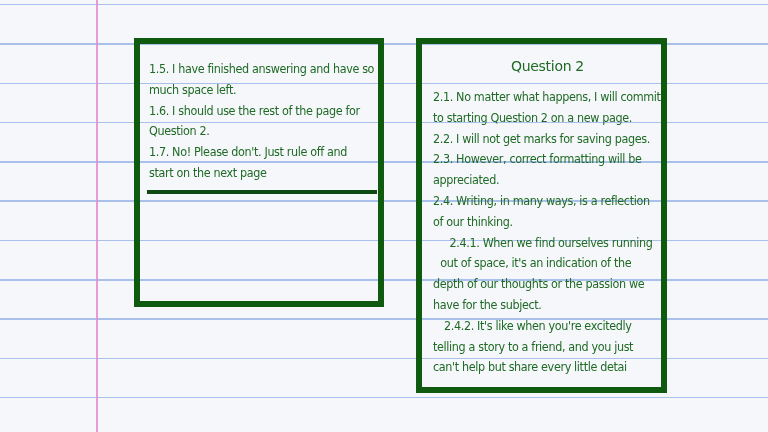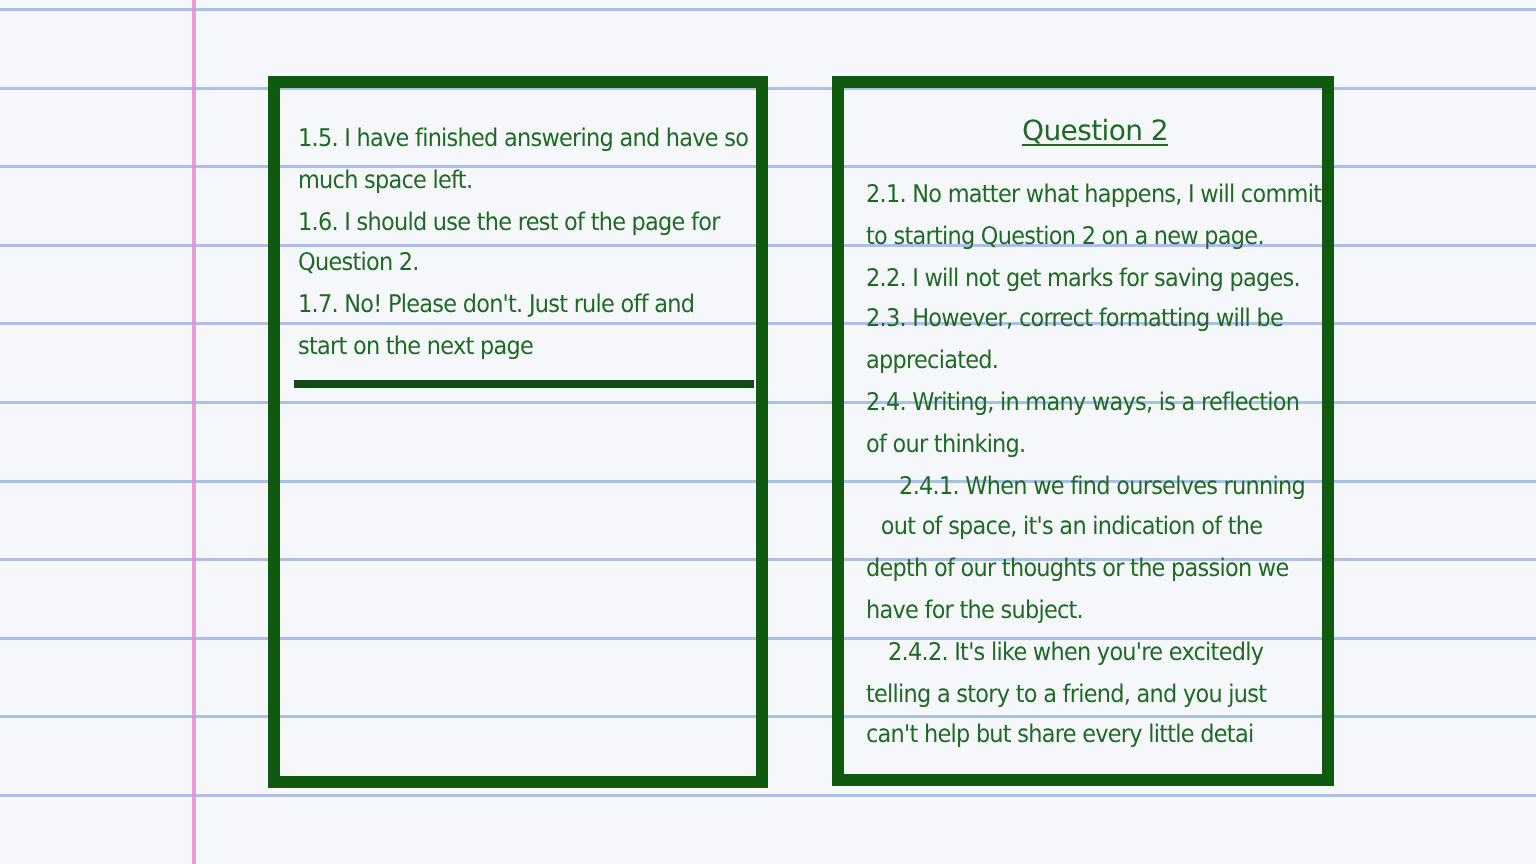--- a/index.html
+++ b/index.html
@@ -19,41 +19,41 @@
   }
   .margin-line {
     position: absolute; left: 96px; top: 0; width: 2px; height: 432px;
     background: #e88ad0; opacity: 0.85;
   }
   .card {
     position: absolute; box-sizing: border-box;
     border: 6px solid #0f5a0f;
     background: transparent;
   }
-  .card-left { left: 134px; top: 38px; width: 250px; height: 356px; }
+  .card-left { left: 134px; top: 38px; width: 250px; height: 269px; }
   .card-right { left: 416px; top: 38px; width: 251px; height: 355px; }
   .text {
     color: #1e6a24;
     font-family: "DejaVu Sans", sans-serif;
     font-size: 12.2px;
     letter-spacing: -0.4px;
     line-height: 20.8px;
     transform: scaleX(0.92);
     transform-origin: left top;
     width: 108%;
   }
   .line { display: block; white-space: nowrap; }
   .card-left .text { position: absolute; left: 9px; top: 15px; }
   .rule {
     position: absolute; left: 7px; width: 230px; top: 146px; height: 4px;
     background: #0f4a12;
   }
   .title {
     position: absolute; left: 12px; right: 0; top: 14px; text-align: center;
-    color: #1e6a24; font-size: 14px; text-decoration: underline;
+    color: #1e6a24; font-size: 14px; 
     text-underline-offset: 2px; letter-spacing: -0.3px;
   }
   .card-right .text { position: absolute; left: 11px; top: 43px; }
   .indent1 { padding-left: 18px; }
   .indent2 { padding-left: 8px; }
   .indent3 { padding-left: 12px; }
 </style>
 </head>
 <body>
 

